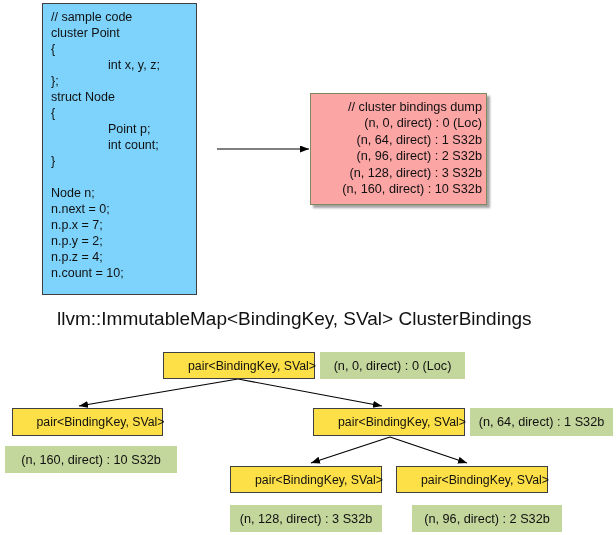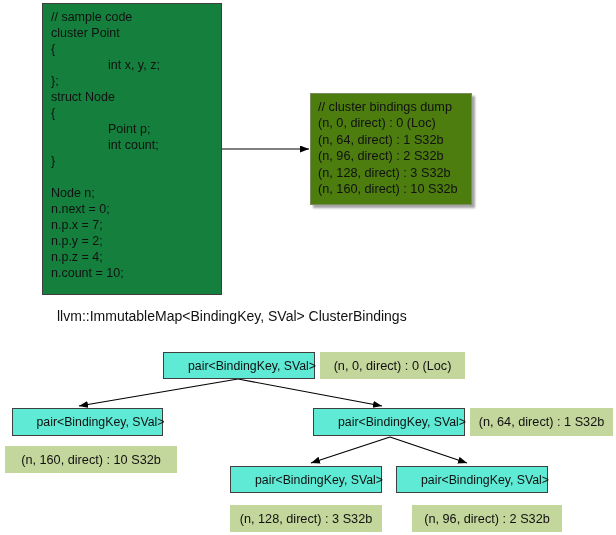--- a/index.html
+++ b/index.html
@@ -15,56 +15,57 @@
   .edges {
     position: absolute;
     left: 0; top: 0;
     width: 616px; height: 535px;
     pointer-events: none;
   }
   
   .code-box {
     position: absolute;
     left: 42px; top: 3px;
-    width: 180px; height: 292px;
+    width: 155px; height: 292px;
     box-sizing: border-box;
-    background: #15803d;
+    background: #7dd3fc;
     border: 1.5px solid #3f3f3f;
     padding: 5px 4px 16px 8px;
     font-size: 12.5px;
     line-height: 16px;
   }
   .code-line { min-height: 16px; white-space: nowrap; }
   .code-line.ind { padding-left: 57px; }
   
   .dump-box {
     position: absolute;
     left: 310px; top: 93px;
-    width: 162px; height: 112px;
+    width: 177px; height: 112px;
     box-sizing: border-box;
-    background: #4d7c0f;
+    background: #fca5a5;
     border: 1.5px solid #7b8b5d;
     box-shadow: 2.5px 2.5px 2px rgba(90,90,90,0.55);
     padding: 5px 4px 0 7px;
     font-size: 12.7px;
     line-height: 16.4px;
+    text-align: right;
   }
   .dump-line { white-space: nowrap; }
   
   .diagram-title {
     position: absolute;
     left: 57px; top: 308px;
-    font-size: 14px;
+    font-size: 19px;
     white-space: nowrap;
   }
   
   .node {
     position: absolute;
     box-sizing: border-box;
-    background: #5eead4;
+    background: #fde047;
     border: 1.5px solid #3f3f3f;
     display: flex;
     align-items: center;
     justify-content: center;
     font-size: 12.3px;
     white-space: nowrap;
     padding-left: 26px;
   }
   .node-root   { left: 163px; top: 352px; width: 152px; height: 27px; }
   .node-left   { left:  12px; top: 408px; width: 151px; height: 28px; }

